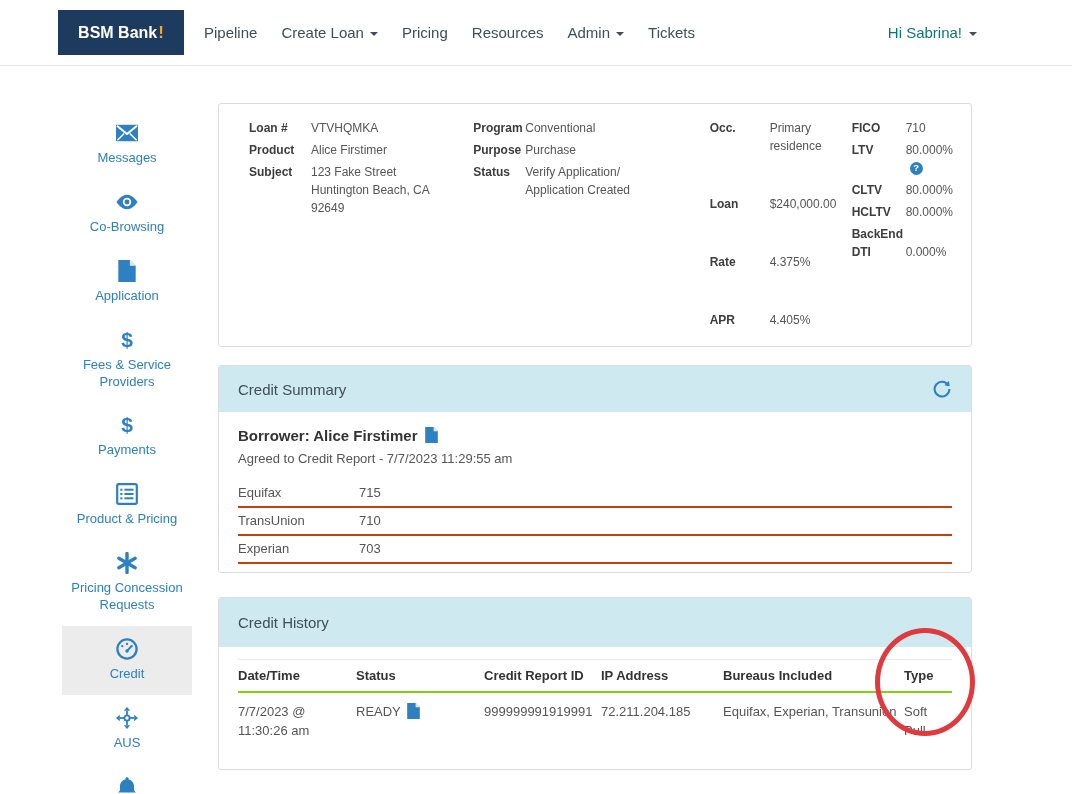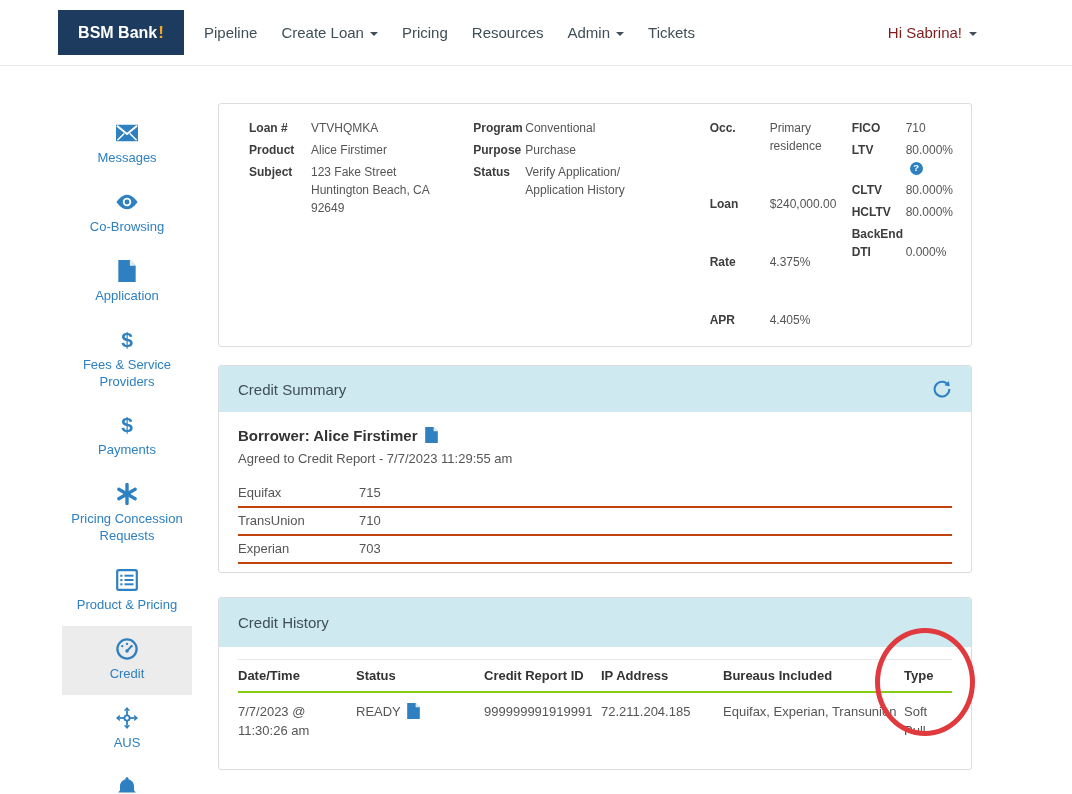--- a/index.html
+++ b/index.html
@@ -12,21 +12,21 @@
   .navbar { height:66px; display:flex; align-items:center; border-bottom:1px solid #e8e8e8; background:#fff; }
   .logo { margin-left:58px; width:126px; height:45px; background:#1d3a5f; color:#fff;
           display:flex; align-items:center; justify-content:center;
           font-weight:bold; font-size:16px; cursor:pointer; flex:none; }
   .logo .excl { color:#f5a623; margin-left:1px; font-size:17px; }
   .nav-items { display:flex; margin-left:8px; }
   .nav-item { padding:10px 12px; font-size:15px; color:#3f4e58; cursor:pointer;
               display:flex; align-items:center; gap:6px; white-space:nowrap; }
   .caret { width:0; height:0; border-left:4px solid transparent; border-right:4px solid transparent;
            border-top:4px solid #3f4e58; margin-top:2px; }
-  .user-menu { margin-left:auto; margin-right:95px; font-size:15px; color:#7f1d1d;
+  .user-menu { margin-left:auto; margin-right:95px; font-size:15px; color:#0f766e;
                cursor:pointer; display:flex; align-items:center; gap:7px; white-space:nowrap; }
   
   .content { display:flex; align-items:flex-start; }
   .sidebar { width:192px; padding-top:44px; flex:none; }
   .side-item { width:130px; margin-left:62px; padding:12px 4px; display:flex; flex-direction:column;
                align-items:center; gap:6px; color:#2e80c0; font-size:13px; text-align:center;
                line-height:1.3; cursor:pointer; }
   .side-item.active { background:#ececec; }
   .side-icon { width:22px; height:22px; display:block; color:#2e80c0; }
   .side-icon.dollar { font-size:21px; font-weight:bold; line-height:22px; }
@@ -138,44 +138,44 @@
       <span>Fees &amp; Service Providers</span>
     </div>
 
     <div class="side-item">
       <span class="side-icon dollar">$</span>
       <span>Payments</span>
     </div>
 
     <div class="side-item">
       <svg class="side-icon" viewBox="0 0 22 22">
-          <g stroke="currentColor" stroke-width="3.4" stroke-linecap="round">
-            <line x1="11" y1="1.5" x2="11" y2="20.5"></line>
-            <line x1="2.8" y1="6.3" x2="19.2" y2="15.7"></line>
-            <line x1="2.8" y1="15.7" x2="19.2" y2="6.3"></line>
-          </g>
-        </svg>
-      <span>Pricing Concession Requests</span>
-    </div>
-
-    <div class="side-item">
-      <svg class="side-icon" viewBox="0 0 22 22">
           <rect x="1.2" y="1.2" width="19.6" height="19.6" rx="1.5" fill="none" stroke="currentColor" stroke-width="2.2"></rect>
           <g stroke="currentColor" stroke-width="2">
             <line x1="8.5" y1="6.7" x2="17.5" y2="6.7"></line>
             <line x1="8.5" y1="11" x2="17.5" y2="11"></line>
             <line x1="8.5" y1="15.3" x2="17.5" y2="15.3"></line>
           </g>
           <g fill="currentColor">
             <rect x="4.3" y="5.7" width="2.1" height="2.1"></rect>
             <rect x="4.3" y="10" width="2.1" height="2.1"></rect>
             <rect x="4.3" y="14.3" width="2.1" height="2.1"></rect>
           </g>
         </svg>
       <span>Product &amp; Pricing</span>
+    </div>
+
+    <div class="side-item">
+      <svg class="side-icon" viewBox="0 0 22 22">
+          <g stroke="currentColor" stroke-width="3.4" stroke-linecap="round">
+            <line x1="11" y1="1.5" x2="11" y2="20.5"></line>
+            <line x1="2.8" y1="6.3" x2="19.2" y2="15.7"></line>
+            <line x1="2.8" y1="15.7" x2="19.2" y2="6.3"></line>
+          </g>
+        </svg>
+      <span>Pricing Concession Requests</span>
     </div>
 
     <div class="side-item active">
       <svg class="side-icon" viewBox="0 0 22 22">
           <circle cx="11" cy="11" r="9.6" fill="none" stroke="currentColor" stroke-width="2.3"></circle>
           <g fill="currentColor">
             <circle cx="6.3" cy="8.2" r="1.15"></circle>
             <circle cx="11" cy="6" r="1.15"></circle>
             <circle cx="15.7" cy="8.2" r="1.15"></circle>
           </g>
@@ -221,21 +221,21 @@
         <span class="ls-val">Alice Firstimer</span>
         <span class="ls-label">Subject</span>
         <span class="ls-val"><span>123 Fake Street</span><br><span>Huntington Beach, CA 92649</span></span>
       </div>
       <div class="ls-group g2">
         <span class="ls-label">Program</span>
         <span class="ls-val">Conventional</span>
         <span class="ls-label">Purpose</span>
         <span class="ls-val">Purchase</span>
         <span class="ls-label">Status</span>
-        <span class="ls-val"><span>Verify Application/</span><br><span>Application History</span></span>
+        <span class="ls-val"><span>Verify Application/</span><br><span>Application Created</span></span>
       </div>
       <div class="ls-group g3">
         <span class="ls-label">Occ.</span>
         <span class="ls-val">Primary residence</span>
         <span class="ls-label">Loan</span>
         <span class="ls-val">$240,000.00</span>
         <span class="ls-label">Rate</span>
         <span class="ls-val">4.375%</span>
         <span class="ls-label">APR</span>
         <span class="ls-val">4.405%</span>

